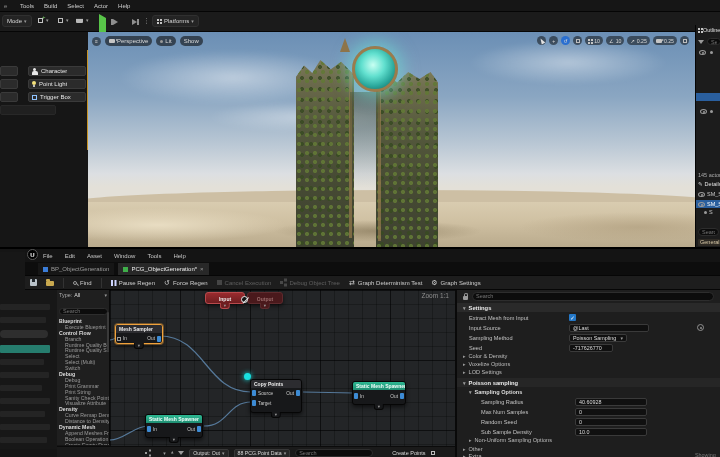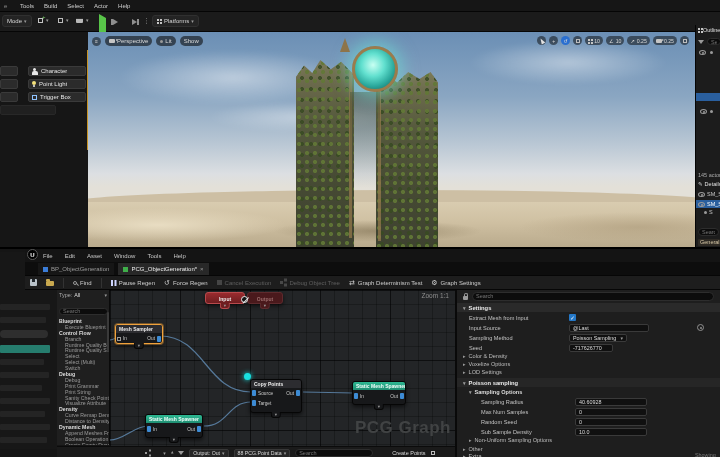--- a/index.html
+++ b/index.html
@@ -392,21 +392,20 @@
 
   <div id="canvas" class="ab">
     <svg class="ab" style="left:0;top:0" width="345" height="157">
       <path d="M0,50 C4,50 6,47 10,46" stroke="#5b82a6" stroke-width="1.2" fill="none" opacity=".9"></path>
       <path d="M50,46 C95,46 96,102 141,102" stroke="#5b82a6" stroke-width="1.2" fill="none" opacity=".9"></path>
       <path d="M0,150 C14,150 24,136 38,136" stroke="#5b82a6" stroke-width="1.2" fill="none" opacity=".9"></path>
       <path d="M94,136 C118,136 118,112 141,112" stroke="#5b82a6" stroke-width="1.2" fill="none" opacity=".9"></path>
       <path d="M193,102 C218,102 220,103 243,103" stroke="#5b82a6" stroke-width="1.2" fill="none" opacity=".9"></path>
     </svg>
     <div class="ab f65" style="right:6px;top:2px;color:#8f8f8f">Zoom 1:1</div>
-    <div class="ab" style="right:4px;top:128px;font-size:17px;font-weight:bold;color:#414344;letter-spacing:.5px">PCG Graph</div>
 
     
     <div class="node" style="left:95px;top:2px;width:40px;height:12px;background:linear-gradient(#9a2b2e,#6e1d20);border-color:#b8494c">
       <div class="nhead" style="justify-content:center;height:11px">Input</div>
       <div class="chev" style="background:#6e1d20;border-color:#b8494c">▾</div>
     </div>
     
     <div class="node" style="left:137px;top:2px;width:36px;height:12px;background:#4a191c;border-color:#5e2a2d">
       <div class="nhead" style="justify-content:center;height:11px;color:#9a6b6b">Output</div>
       <div class="chev" style="background:#4a191c;border-color:#5e2a2d">▾</div>

